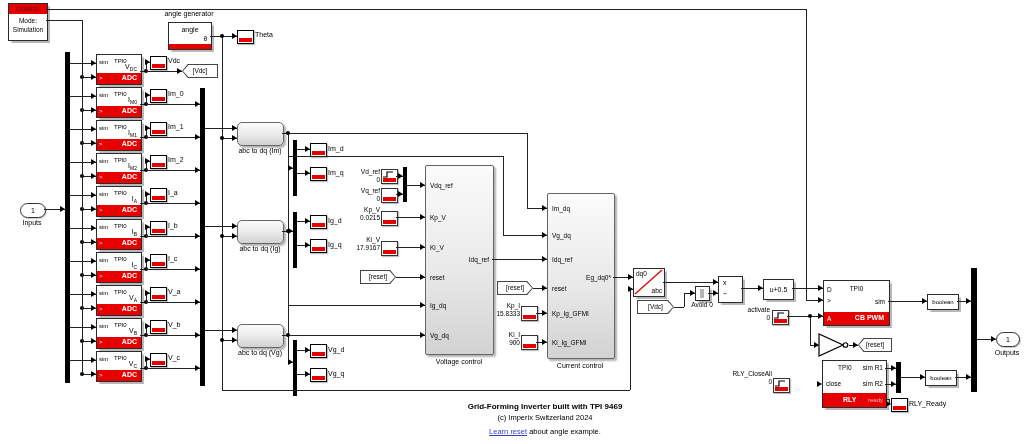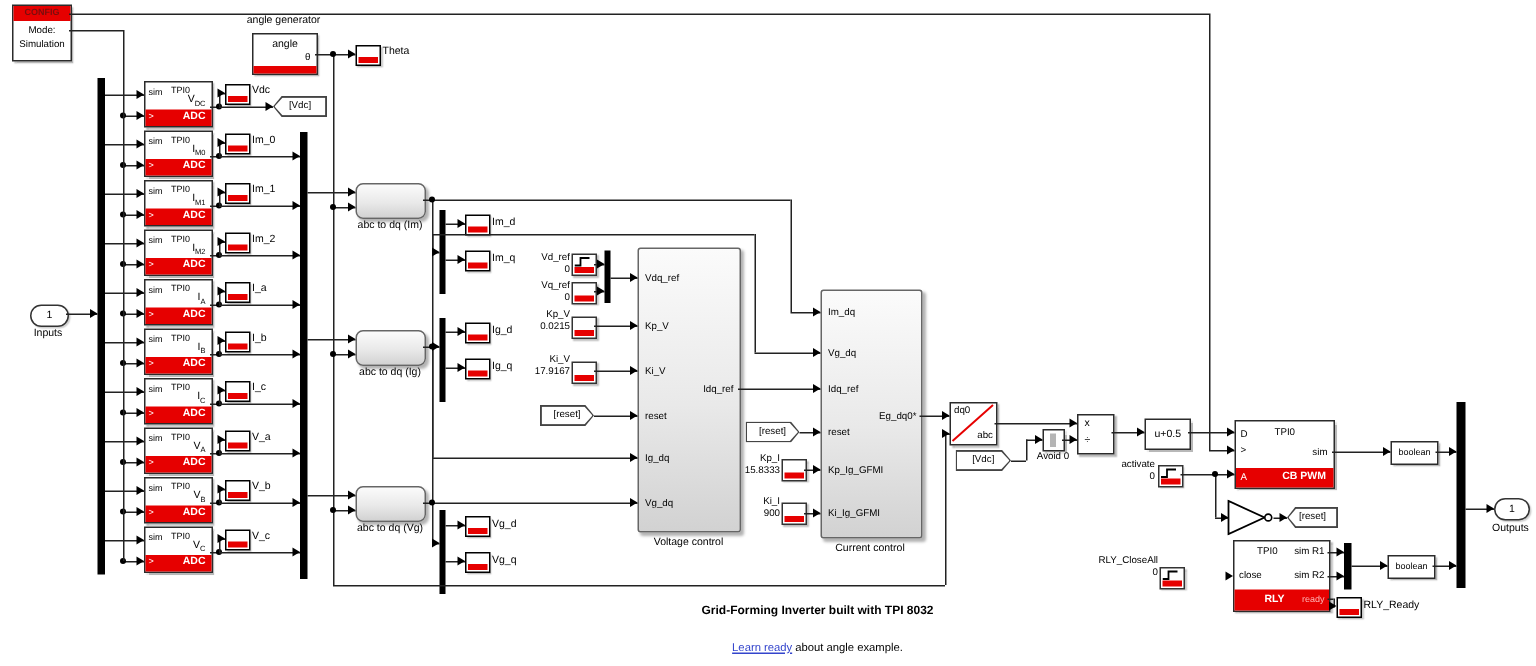--- a/index.html
+++ b/index.html
@@ -566,23 +566,24 @@
     <span class="t ctr" style="left:0;right:0;top:3px;font-size:6px">boolean</span>
   </div>
   <div class="scope" style="left:891px;top:398px">
       <div class="sr"></div>
     </div>
   <span class="t" style="left:909px;top:400px">RLY_Ready</span>
 
   <div class="oval" style="left:996px;top:332px;width:22px;height:13px;line-height:13px"><span>1</span></div>
   <span class="t ctr" style="left:984px;top:349px;width:46px">Outputs</span>
 
-  <div class="t ctr" style="left:345px;top:403px;width:400px;font-size:8px;font-weight:bold">Grid-Forming Inverter built with TPI 8032</div>
+  <div class="t ctr" style="left:345px;top:403px;width:400px;font-size:8px;font-weight:bold">Grid-Forming Inverter built with TPI 9469</div>
+  <div class="t ctr" style="left:345px;top:414px;width:400px;font-size:7.5px">(c) Imperix Switzerland 2024</div>
   <div class="t ctr" style="left:345px;top:428px;width:400px;font-size:7.5px">
-    <a class="lnk">Learn ready</a><span> about angle example.</span>
+    <a class="lnk">Learn reset</a><span> about angle example.</span>
   </div>
 
 <div class="wh" style="left: 46px; top: 9px; width: 760px;"></div>
     <div class="wv" style="left: 806px; top: 9px; height: 291px;"></div>
     <div class="wh" style="left: 806px; top: 300px; width: 17px;"></div>
     <div class="wh" style="left: 46px; top: 20px; width: 36px;"></div>
     <div class="wv" style="left: 82px; top: 20px; height: 354px;"></div>
     <div class="wh" style="left: 44px; top: 209px; width: 21px;"></div>
     <div class="wh" style="left: 210px; top: 36px; width: 27px;"></div>
     <div class="wv" style="left: 222px; top: 36px; height: 354px;"></div>

